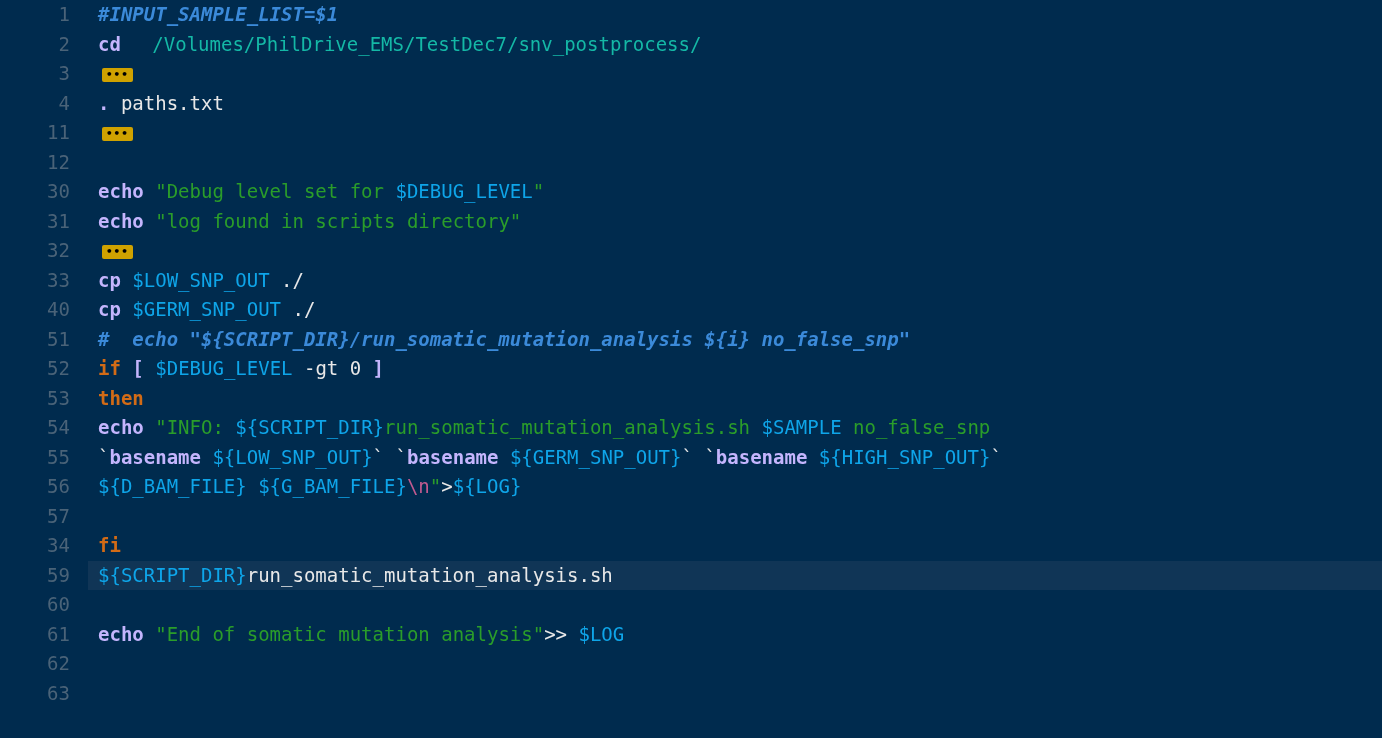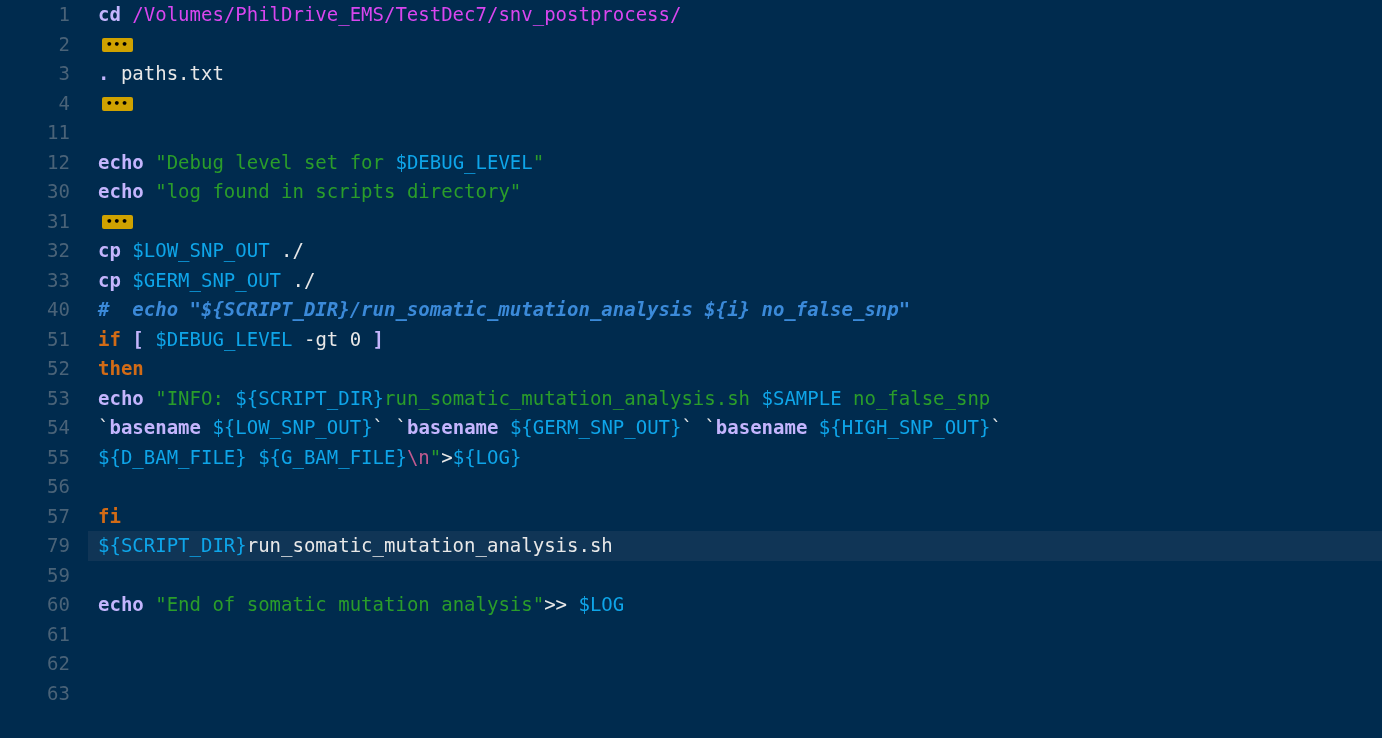--- a/index.html
+++ b/index.html
@@ -54,21 +54,21 @@
     height: 14px;
     line-height: 14px;
     letter-spacing: 1px;
     vertical-align: middle;
     margin-left: 4px;
   }
   
   .c-comment { color: #3b8ad9; font-style: italic; font-weight: 600; }
   .c-builtin { color: #c4b5fd; font-weight: 600; }
   .c-keyword { color: #d26b16; font-weight: 600; }
-  .c-path { color: #d946ef; }
+  .c-path { color: #14b8a6; margin-left: 20px; }
   .c-string { color: #2a9d2a; }
   .c-var { color: #0ea5e9; font-weight: 500; }
   .c-esc { color: #c05a8f; }
   .c-default { color: #e8e8e8; }
   .c-backtick { color: #e8e8e8; }
 </style>
 </head>
 <body>
 
 <div class="editor">
@@ -84,28 +84,29 @@
       <span class="ln">32</span>
       <span class="ln">33</span>
       <span class="ln">40</span>
       <span class="ln">51</span>
       <span class="ln">52</span>
       <span class="ln">53</span>
       <span class="ln">54</span>
       <span class="ln">55</span>
       <span class="ln">56</span>
       <span class="ln">57</span>
-      <span class="ln">79</span>
+      <span class="ln">34</span>
       <span class="ln">59</span>
       <span class="ln">60</span>
       <span class="ln">61</span>
       <span class="ln">62</span>
       <span class="ln">63</span>
     </div>
   <div class="code" id="code">
+      <div class="line"><span class="c-comment">#INPUT_SAMPLE_LIST=$1</span></div>
       <div class="line"><span class="c-builtin">cd</span><span class="c-path"> /Volumes/PhilDrive_EMS/TestDec7/snv_postprocess/</span></div>
       <div class="line"><span class="fold-marker">•••</span></div>
       <div class="line"><span class="c-builtin">.</span><span class="c-default"> paths.txt</span></div>
       <div class="line"><span class="fold-marker">•••</span></div>
       <div class="line"></div>
       <div class="line"><span class="c-builtin">echo</span><span class="c-default"> </span><span class="c-string">"Debug level set for </span><span class="c-var">$DEBUG_LEVEL</span><span class="c-string">"</span></div>
       <div class="line"><span class="c-builtin">echo</span><span class="c-default"> </span><span class="c-string">"log found in scripts directory"</span></div>
       <div class="line"><span class="fold-marker">•••</span></div>
       <div class="line"><span class="c-builtin">cp</span><span class="c-default"> </span><span class="c-var">$LOW_SNP_OUT</span><span class="c-default"> ./</span></div>
       <div class="line"><span class="c-builtin">cp</span><span class="c-default"> </span><span class="c-var">$GERM_SNP_OUT</span><span class="c-default"> ./</span></div>

